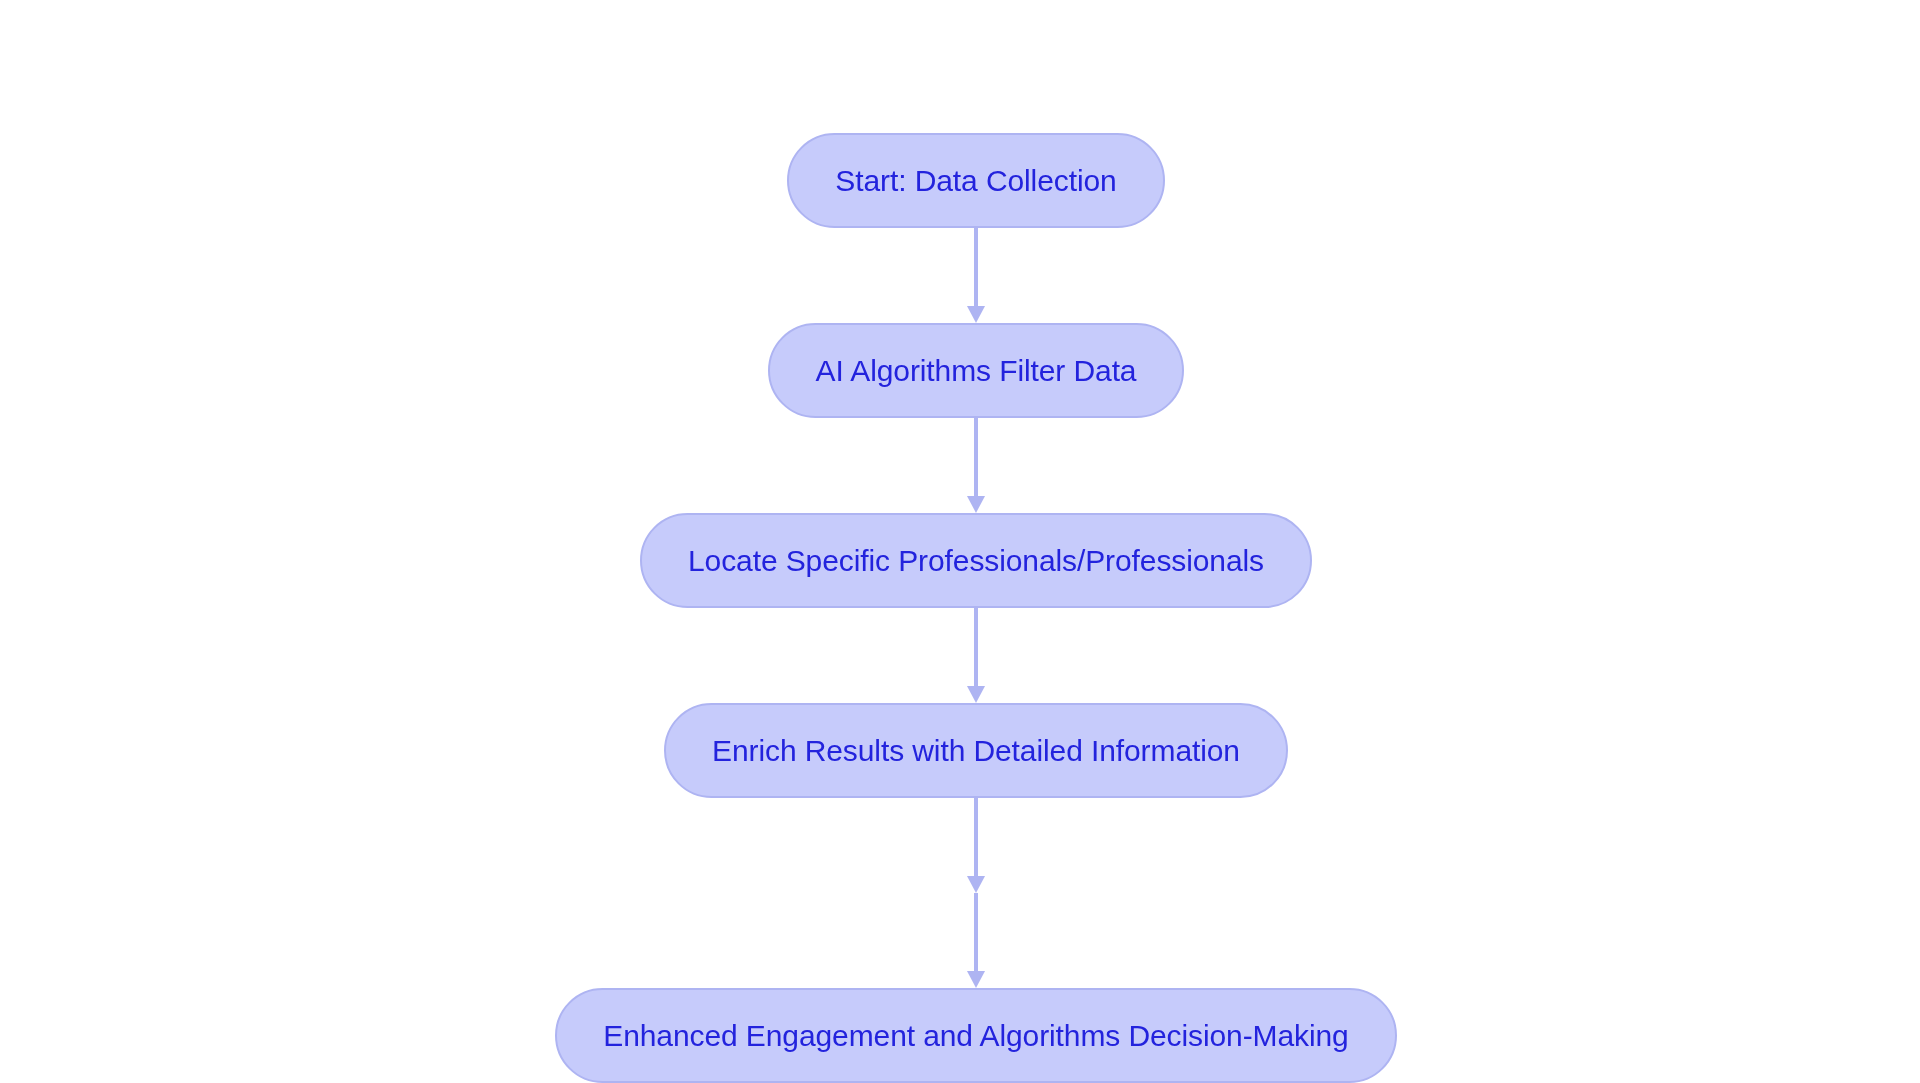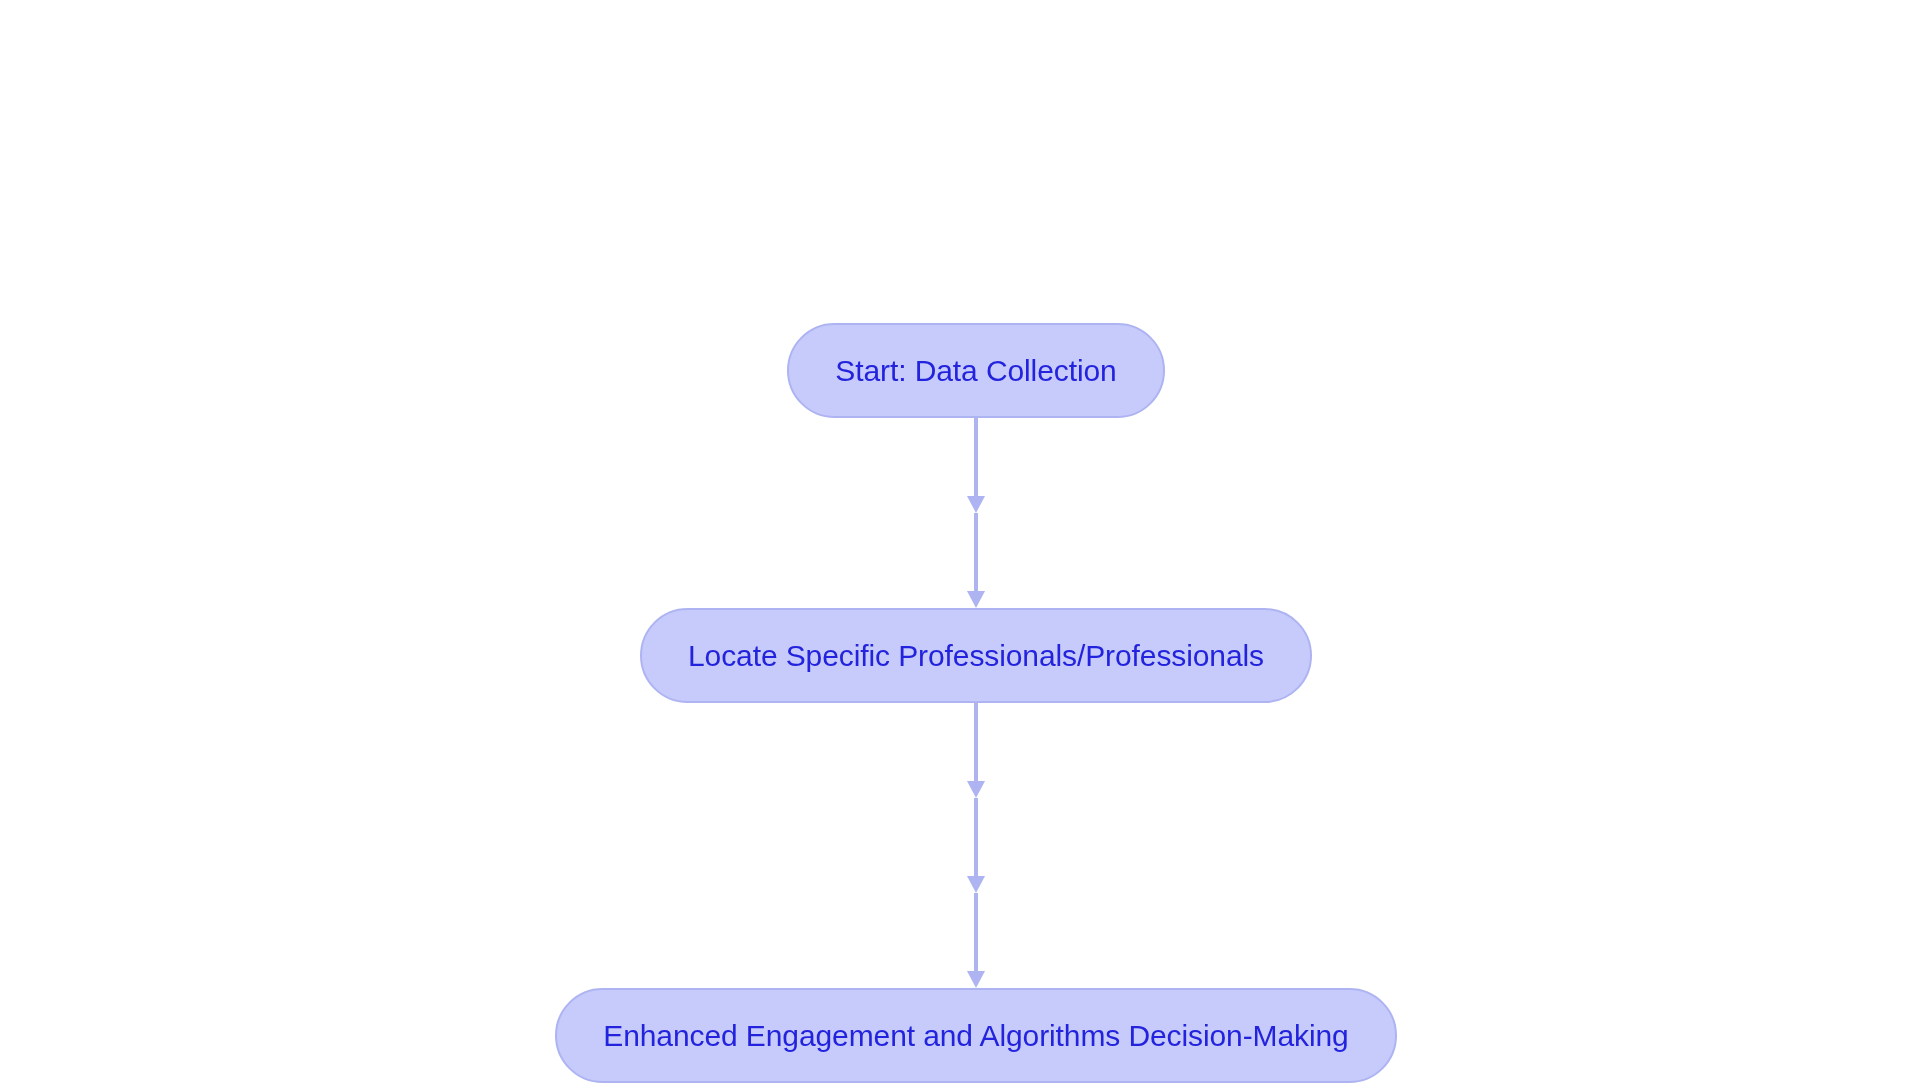--- a/index.html
+++ b/index.html
@@ -96,35 +96,41 @@
 
     <div class="node">
       <span class="node-label">Start: Data Collection</span>
     </div>
 
     <div class="connector">
       <div class="connector-line"></div>
       <div class="connector-arrowhead"></div>
     </div>
 
+    <div class="node">
+      <span class="node-label">AI Algorithms Filter Data</span>
+    </div>
 
     <div class="connector">
       <div class="connector-line"></div>
       <div class="connector-arrowhead"></div>
     </div>
 
     <div class="node">
       <span class="node-label">Locate Specific Professionals/Professionals</span>
     </div>
 
     <div class="connector">
       <div class="connector-line"></div>
       <div class="connector-arrowhead"></div>
     </div>
 
+    <div class="node">
+      <span class="node-label">Enrich Results with Detailed Information</span>
+    </div>
 
     <div class="connector">
       <div class="connector-line"></div>
       <div class="connector-arrowhead"></div>
     </div>
 
 
     <div class="connector">
       <div class="connector-line"></div>
       <div class="connector-arrowhead"></div>

